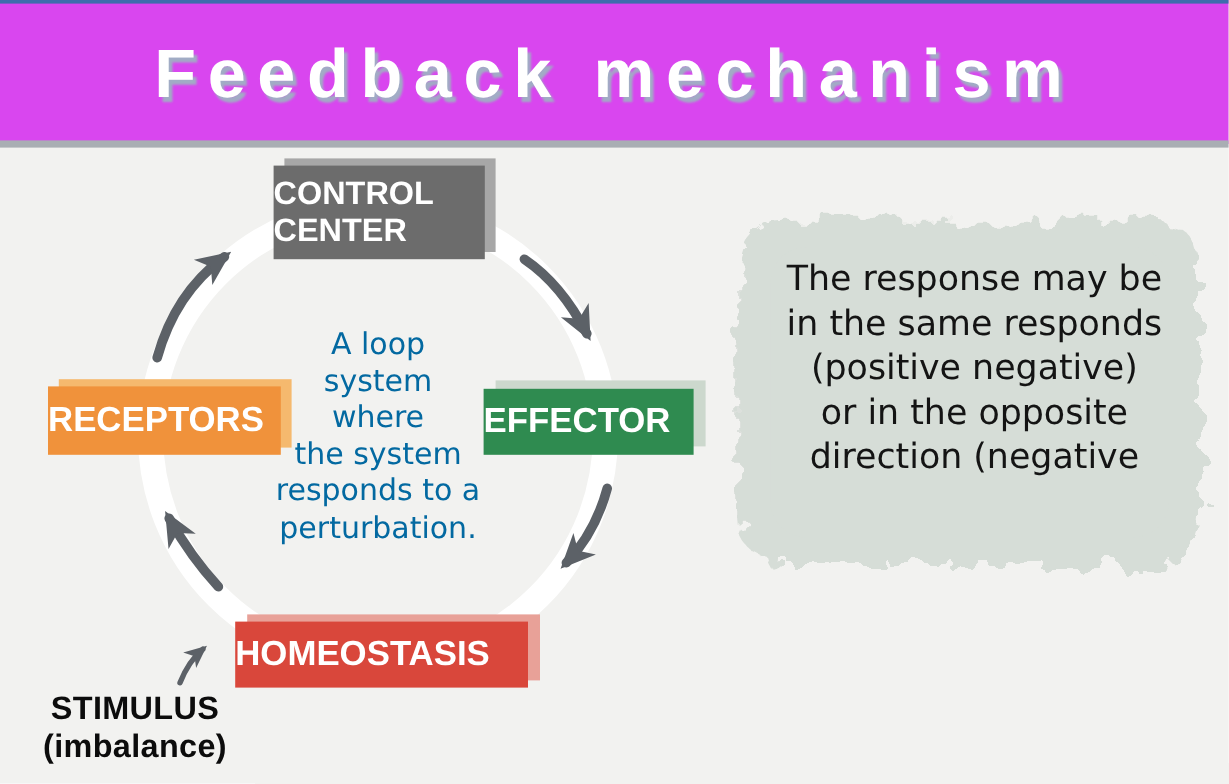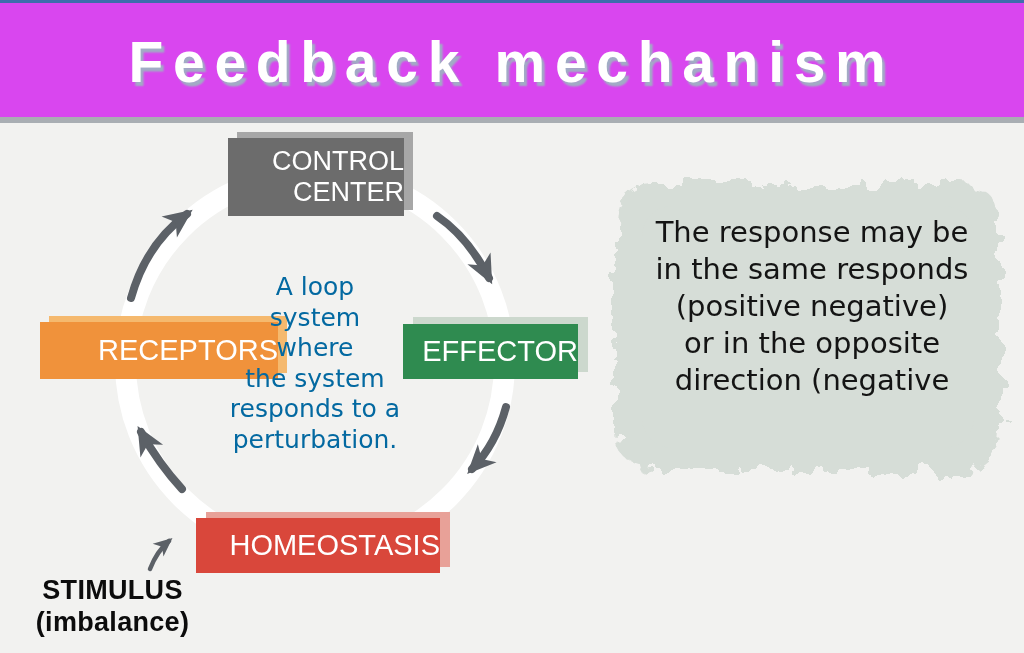--- a/index.html
+++ b/index.html
@@ -14,26 +14,26 @@
   .divider{position:absolute;left:0;top:117px;width:1024px;height:6px;background:#a9aeb3;}
 
   
   .ring{position:absolute;left:115px;top:163px;width:358px;height:358px;border:21px solid #ffffff;
         border-radius:50%;box-sizing:content-box;}
 
   
   .arrows{position:absolute;left:0;top:0;width:1024px;height:653px;pointer-events:none;}
 
   
-  .node{position:absolute;display:flex;flex-direction:column;align-items:flex-end;justify-content:center;
-        color:#ffffff;font-weight:normal;text-align:center;line-height:1.15;}
+  .node{position:absolute;display:flex;flex-direction:column;align-items:flex-start;justify-content:center;
+        color:#ffffff;font-weight:bold;text-align:center;line-height:1.15;}
   .node-control{left:228px;top:138px;width:176px;height:78px;background:#6c6c6c;
                 box-shadow:9px -6px 0 #a7a7a7;font-size:27px;}
   .node-receptors{left:40px;top:322px;width:194px;height:57px;background:#f0923b;
-                  box-shadow:9px -6px 0 #f5b96e;font-size:29px;padding-left:44px;}
+                  box-shadow:9px -6px 0 #f5b96e;font-size:29px;}
   .node-effector{left:403px;top:324px;width:175px;height:55px;background:#2f8b50;
                  box-shadow:10px -7px 0 #ccd8cd;font-size:29px;}
   .node-homeostasis{left:196px;top:518px;width:244px;height:55px;background:#d9473b;
                     box-shadow:10px -6px 0 #e8a198;font-size:29px;}
 
   
   .center-text{position:absolute;left:215px;top:272px;width:200px;text-align:center;
                font-family:"DejaVu Sans", sans-serif;font-size:25px;font-weight:500;
                color:#0369a1;line-height:1.22;}
 

